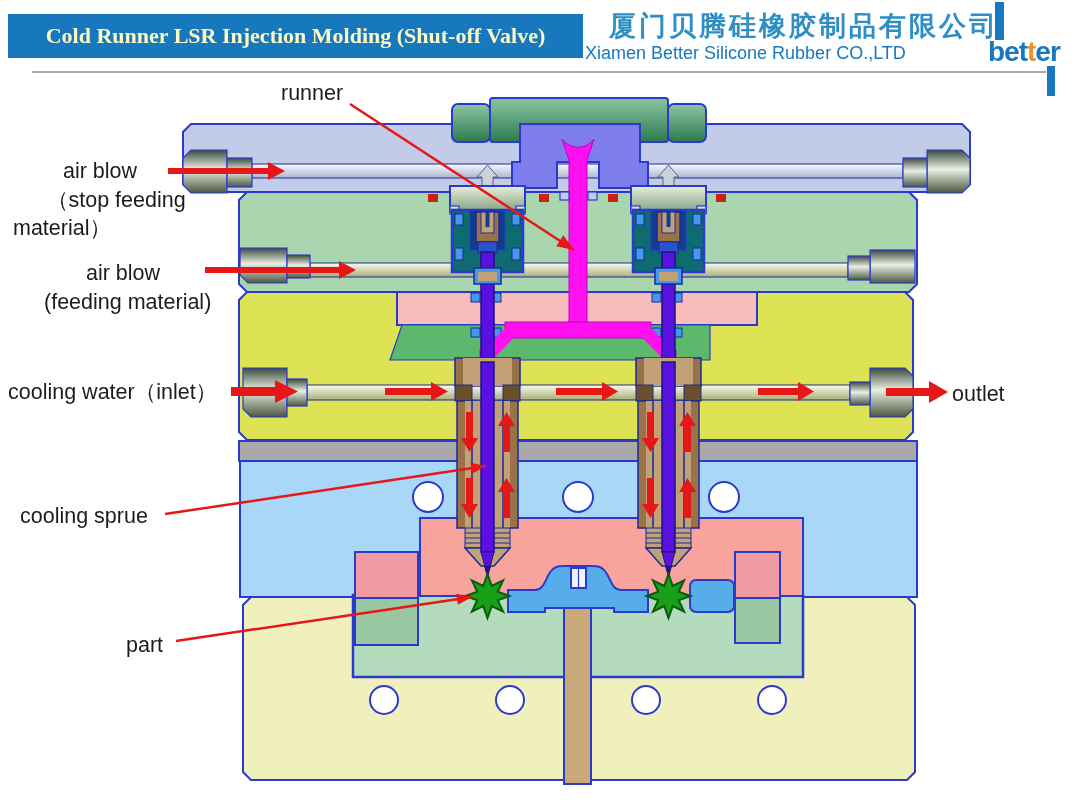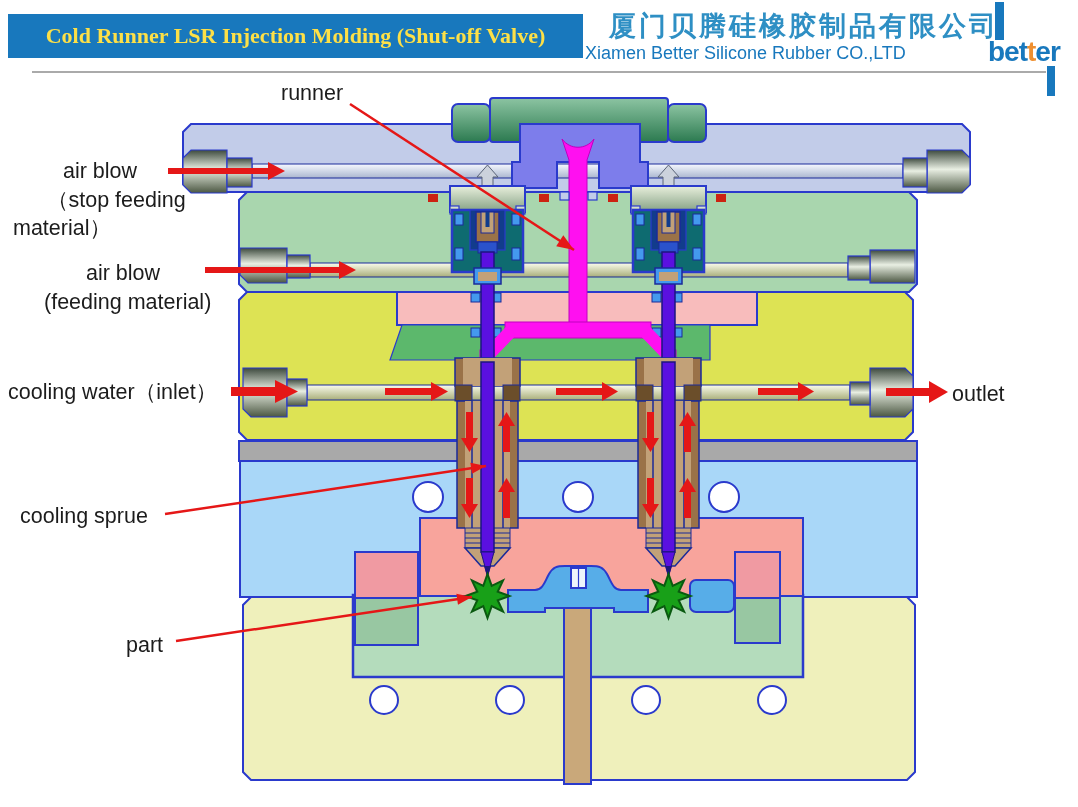--- a/index.html
+++ b/index.html
@@ -1,19 +1,19 @@
 <!DOCTYPE html>
 <html style="--banner_blue: #1878bd; --company_cn: #2e8fc4; --company_en: #1878bd; --logo_orange: #ef8f2f; --divider: #aaaaaa; --label_text: #1c1c1c; --outline: #2a3acc; --outline_dark: #1a2a99; --plate_top: #c2cce9; --plate_green: #a9d6ae; --plate_yellow: #dde354; --plate_pink: #f8bcbc; --manifold_green: #5cb86c; --plate_gray: #a9a9a9; --plate_blue: #a9d7f8; --plate_salmon: #f8a49c; --plate_bottom_green: #b4dcbc; --plate_cream: #eff0bb; --sprue_purple: #7d7deb; --runner_magenta: #ff10f0; --pin_purple: #5a10e0; --valve_teal: #0e6b70; --housing_brown: #9a7248; --housing_tan: #c2a178; --part_green: #18a018; --core_blue: #57ade8; --column_tan: #c9a87a; --guide_pink: #f09aa2; --guide_green: #98c7a2; --ring_green: #4e9a72; --arrow_red: #e51717; --bolt_blue: #4499ee; --seal_red: #cc2211;"><head>
 <meta charset="utf-8">
 <style>
   html,body{margin:0;padding:0;background:#fff;}
   body{width:1078px;height:807px;position:relative;font-family:"Liberation Sans",sans-serif;overflow:hidden;}
   .banner{position:absolute;left:8px;top:14px;width:575px;height:44px;background:var(--banner_blue);
           display:flex;align-items:center;justify-content:center;}
-  .banner .ttl{color:#fde047;font-family:"Liberation Serif",serif;font-weight:bold;font-size:22px;white-space:nowrap;}
+  .banner .ttl{color:#fef9c3;font-family:"Liberation Serif",serif;font-weight:bold;font-size:22px;white-space:nowrap;}
   .company{position:absolute;left:585px;top:10px;width:400px;}
   .company .cn{color:var(--company_cn);font-weight:bold;font-size:27px;letter-spacing:3px;white-space:nowrap;line-height:32px;margin-left:24px;}
   .company .en{color:var(--company_en);font-weight:normal;font-size:18px;white-space:nowrap;line-height:22px;}
   .divider{position:absolute;left:32px;top:71px;width:1014px;height:2px;background:var(--divider);}
   .logo{position:absolute;left:985px;top:0;width:93px;height:100px;z-index:3;}
   .logo .bar-top{position:absolute;left:10px;top:2px;width:9px;height:38px;background:var(--banner_blue);}
   .logo .word{position:absolute;left:3px;top:36px;font-weight:bold;font-size:28px;letter-spacing:-1px;color:var(--banner_blue);}
   .logo .word .tt{color:var(--logo_orange);}
   .logo .bar-bot{position:absolute;left:62px;top:66px;width:8px;height:30px;background:var(--banner_blue);}
   svg{position:absolute;left:0;top:0;}

